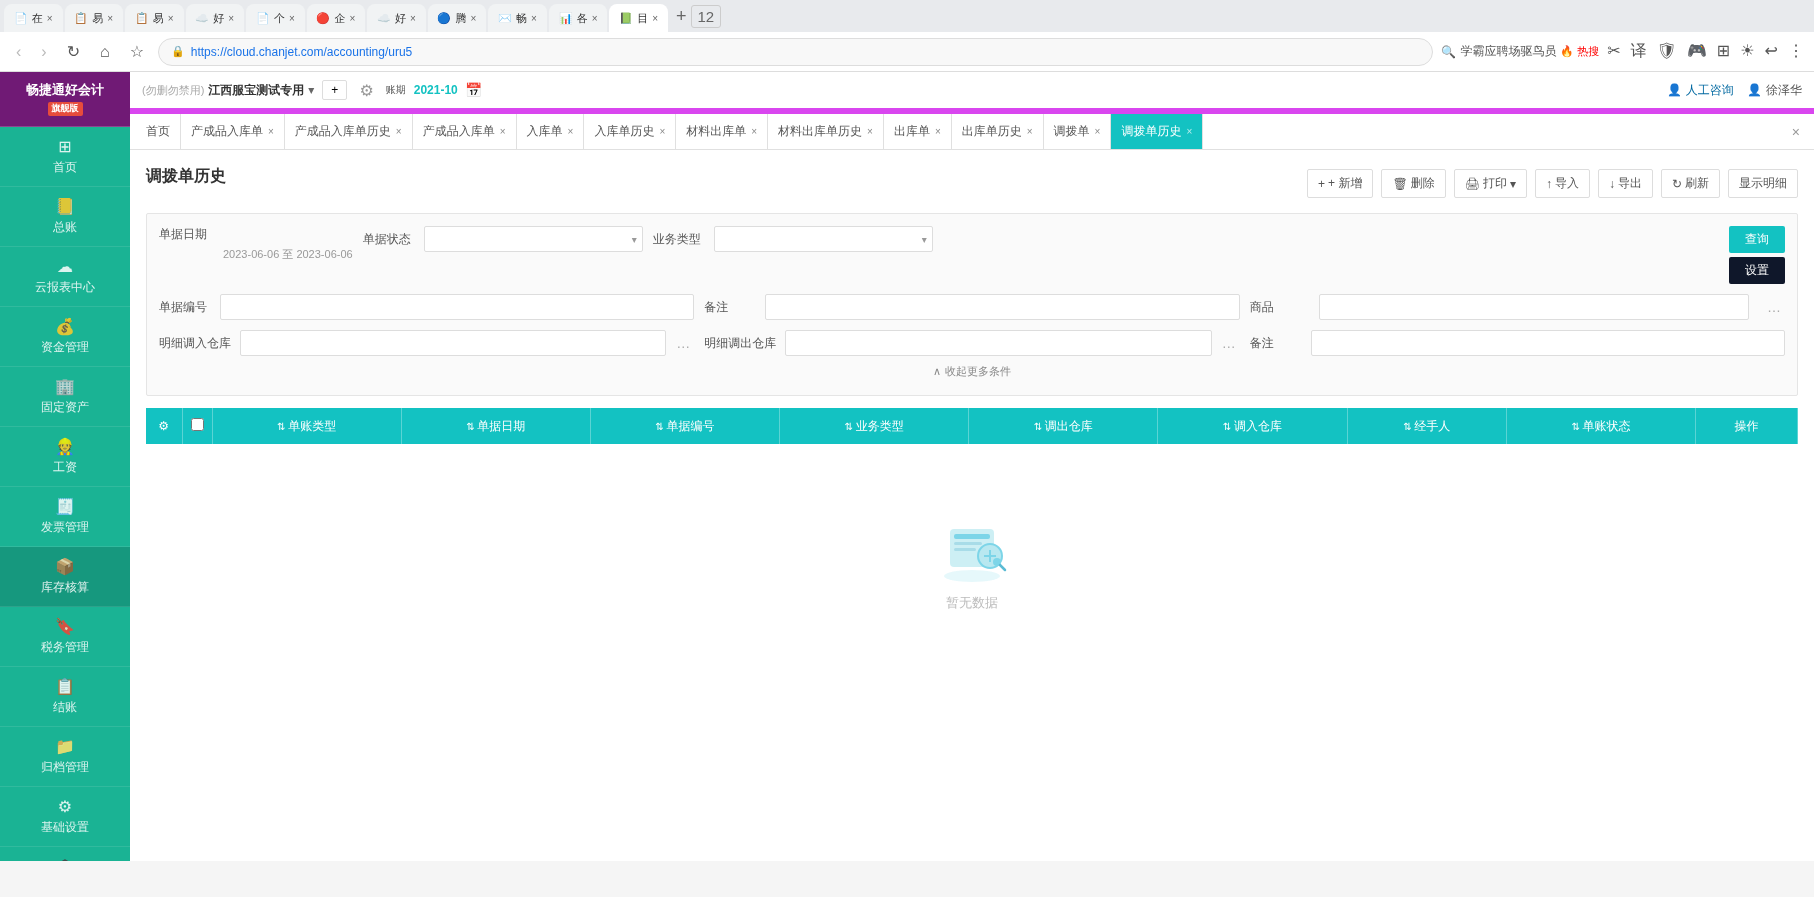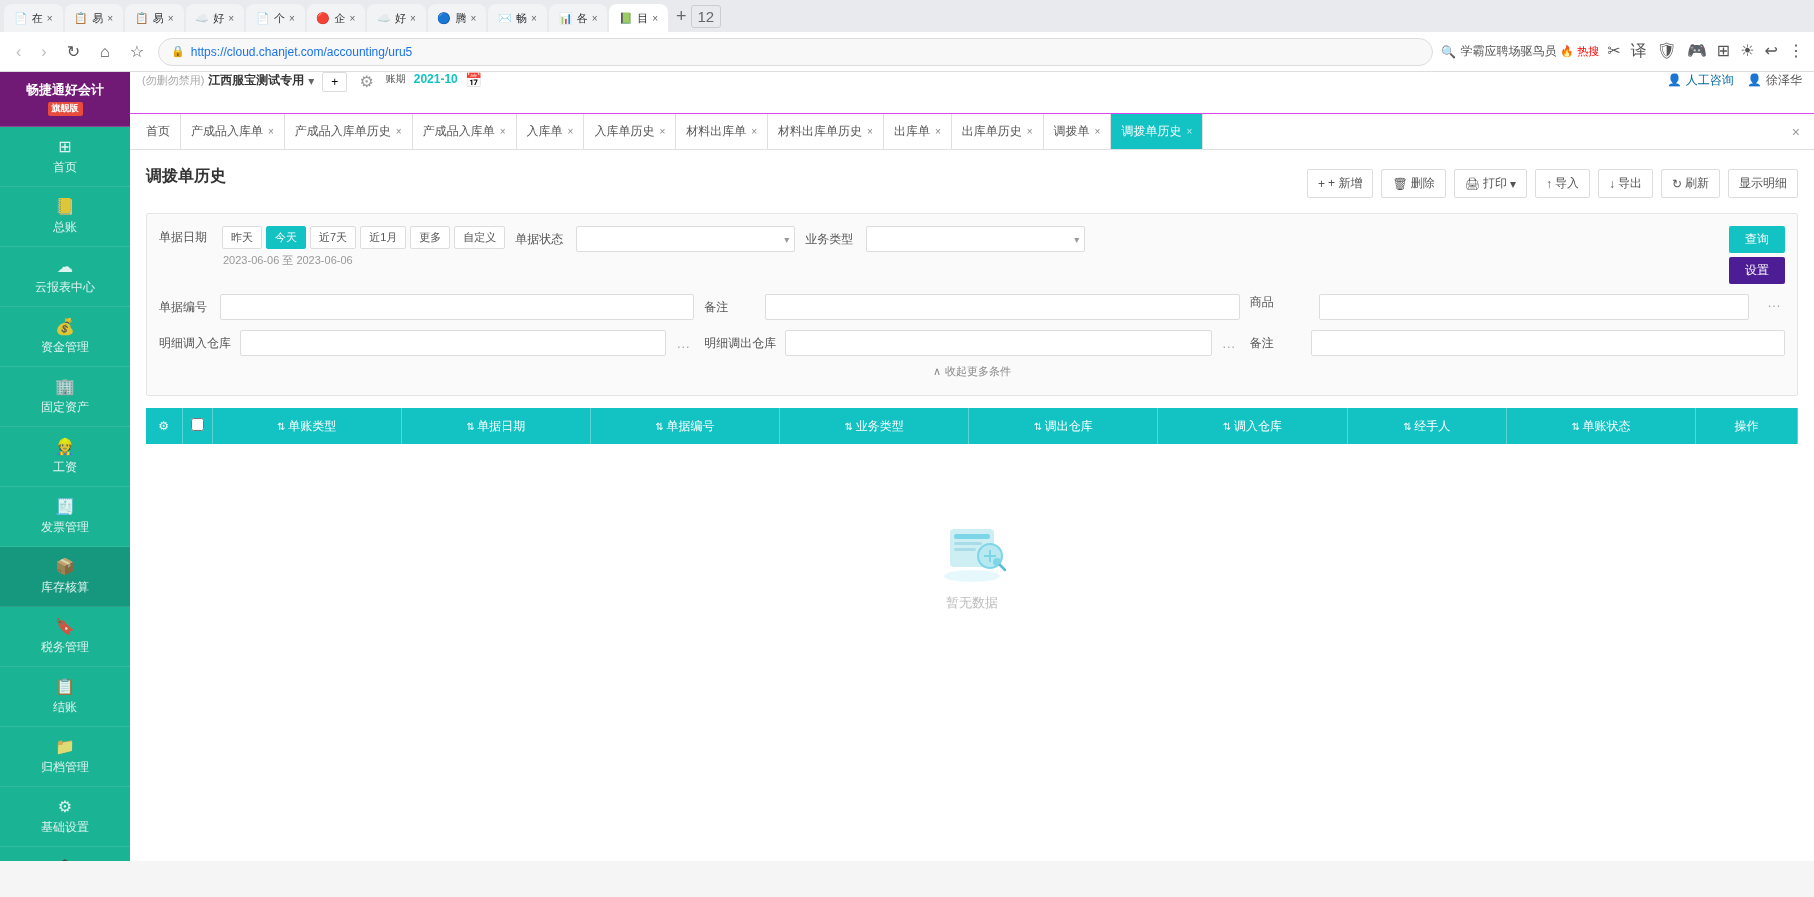--- a/index.html
+++ b/index.html
@@ -107,24 +107,24 @@
 
     
     .main-area {
       flex: 1;
       display: flex;
       flex-direction: column;
       overflow: hidden;
     }
     .top-bar {
       background: #fff;
-      border-bottom: 1px solid #d946ef;
+      border-bottom: 6px solid #d946ef;
       height: 42px;
       display: flex;
-      align-items: flex-start;
+      align-items: center;
       padding: 0 12px;
       gap: 8px;
     }
     .company-selector {
       display: flex;
       align-items: center;
       gap: 4px;
       font-size: 12px;
       color: #666;
       cursor: pointer;
@@ -268,21 +268,21 @@
       padding: 5px 16px;
       background: #13c2c2;
       color: #fff;
       border: none;
       border-radius: 2px;
       cursor: pointer;
       font-size: 12px;
     }
     .setting-btn {
       padding: 5px 16px;
-      background: #4c1d95;
+      background: #0f172a;
       color: #fff;
       border: none;
       border-radius: 2px;
       cursor: pointer;
       font-size: 12px;
     }
 
     
     .data-table {
       width: 100%;
@@ -618,28 +618,20 @@
         </div>
       </div>
 
       <div class="filter-area">
 
         <div style="display:flex;align-items:flex-start;gap:10px;margin-bottom:10px;">
 
           <div style="display:flex;flex-direction:column;gap:4px;">
             <div style="display:flex;align-items:center;gap:8px;">
               <span class="filter-label">单据日期</span>
-              <div class="filter-date-btns">
-                <button class="date-btn">昨天</button>
-                <button class="date-btn active">今天</button>
-                <button class="date-btn">近7天</button>
-                <button class="date-btn">近1月</button>
-                <button class="date-btn">更多</button>
-                <button class="date-btn">自定义</button>
-              </div>
             </div>
             <div style="padding-left:60px;">
               <span class="date-range-text">2023-06-06 至 2023-06-06</span>
             </div>
           </div>
 
           <div style="display:flex;align-items:center;gap:6px;flex:1;max-width:280px;">
             <span class="filter-label">单据状态</span>
             <div class="select-wrapper">
               <select>
@@ -667,21 +659,21 @@
 
         <div style="display:flex;align-items:center;gap:10px;margin-bottom:10px;">
           <div style="display:flex;align-items:center;gap:6px;flex:1;">
             <span class="filter-label">单据编号</span>
             <input class="filter-input" type="text" style="">
           </div>
           <div style="display:flex;align-items:center;gap:6px;flex:1;">
             <span class="filter-label">备注</span>
             <input class="filter-input" type="text" style="">
           </div>
-          <div style="display:flex;align-items:flex-start;gap:14px;flex:1;">
+          <div style="display:flex;align-items:center;gap:14px;flex:1;">
             <span class="filter-label">商品</span>
             <input class="filter-input" type="text" style="">
             <span class="filter-dots">…</span>
           </div>
         </div>
 
         <div style="display:flex;align-items:center;gap:10px;">
           <div style="display:flex;align-items:center;gap:6px;flex:1;">
             <span class="filter-label" style="width:75px;">明细调入仓库</span>
             <input class="filter-input" type="text" style="">

